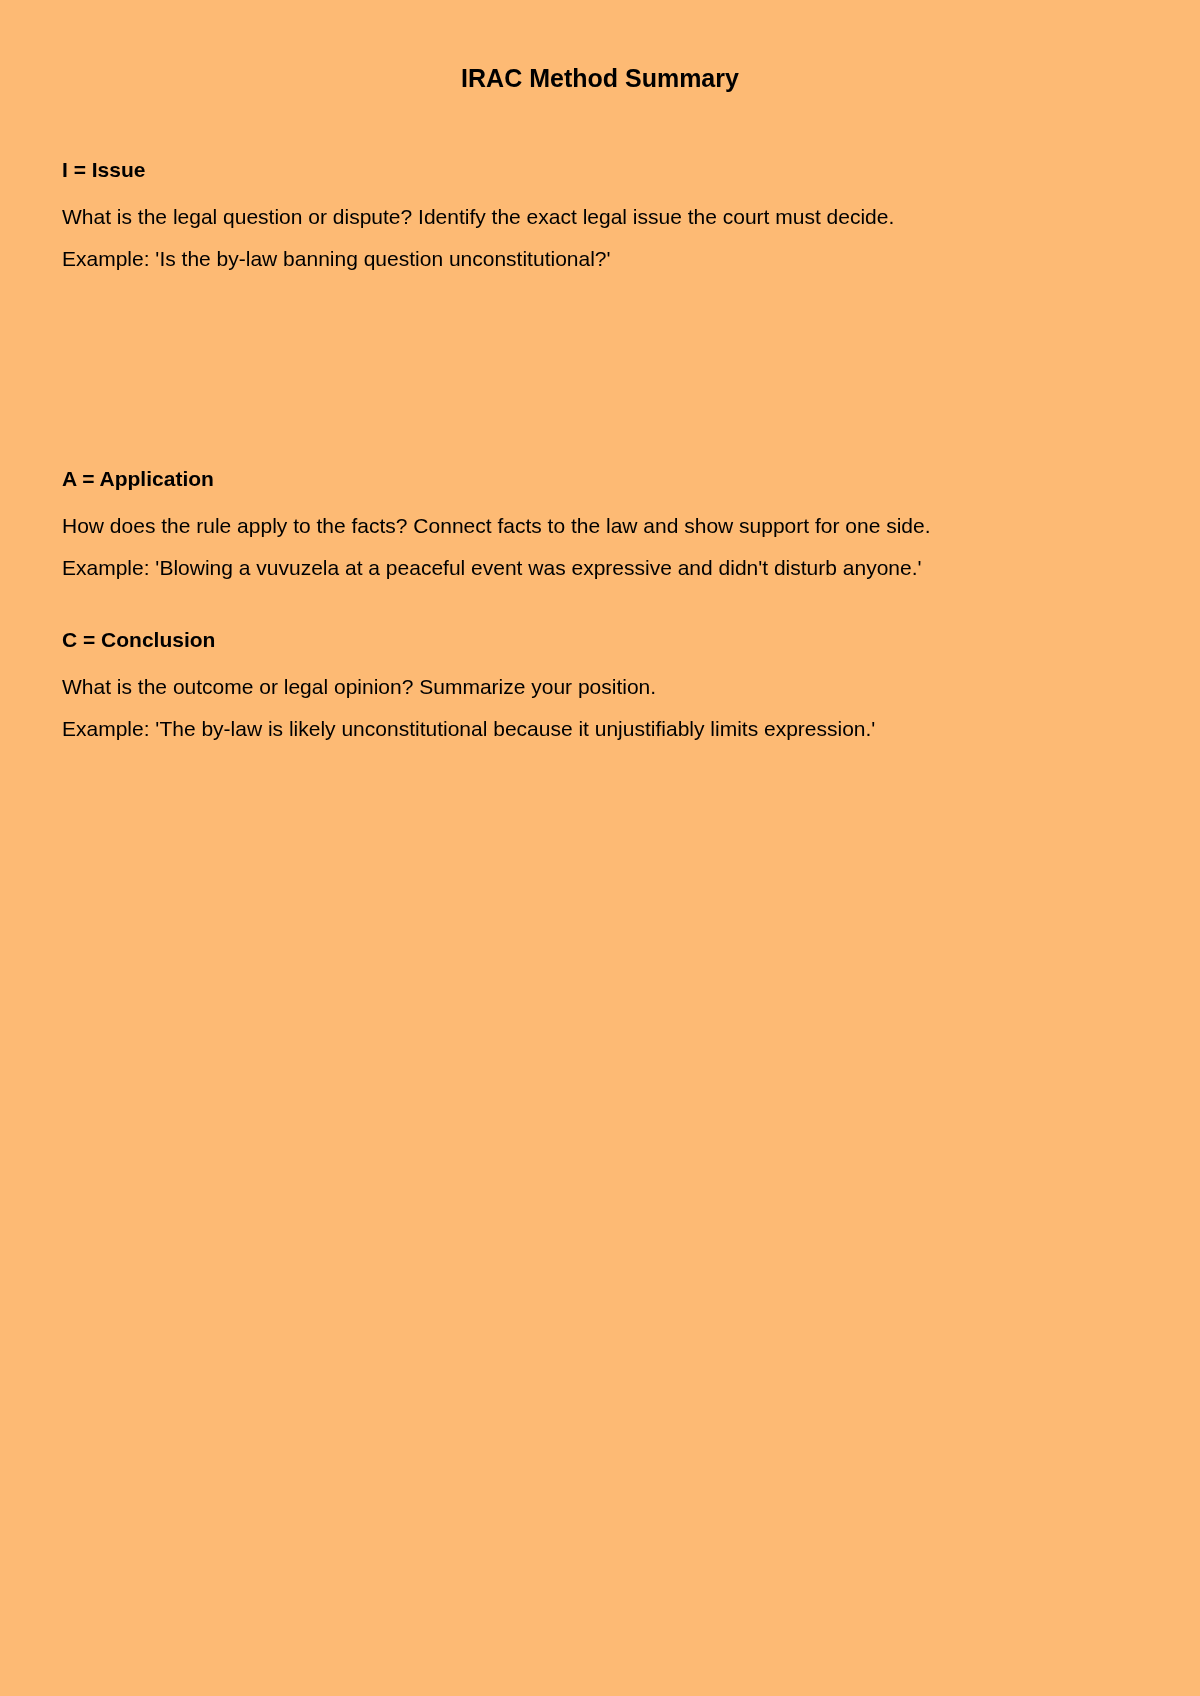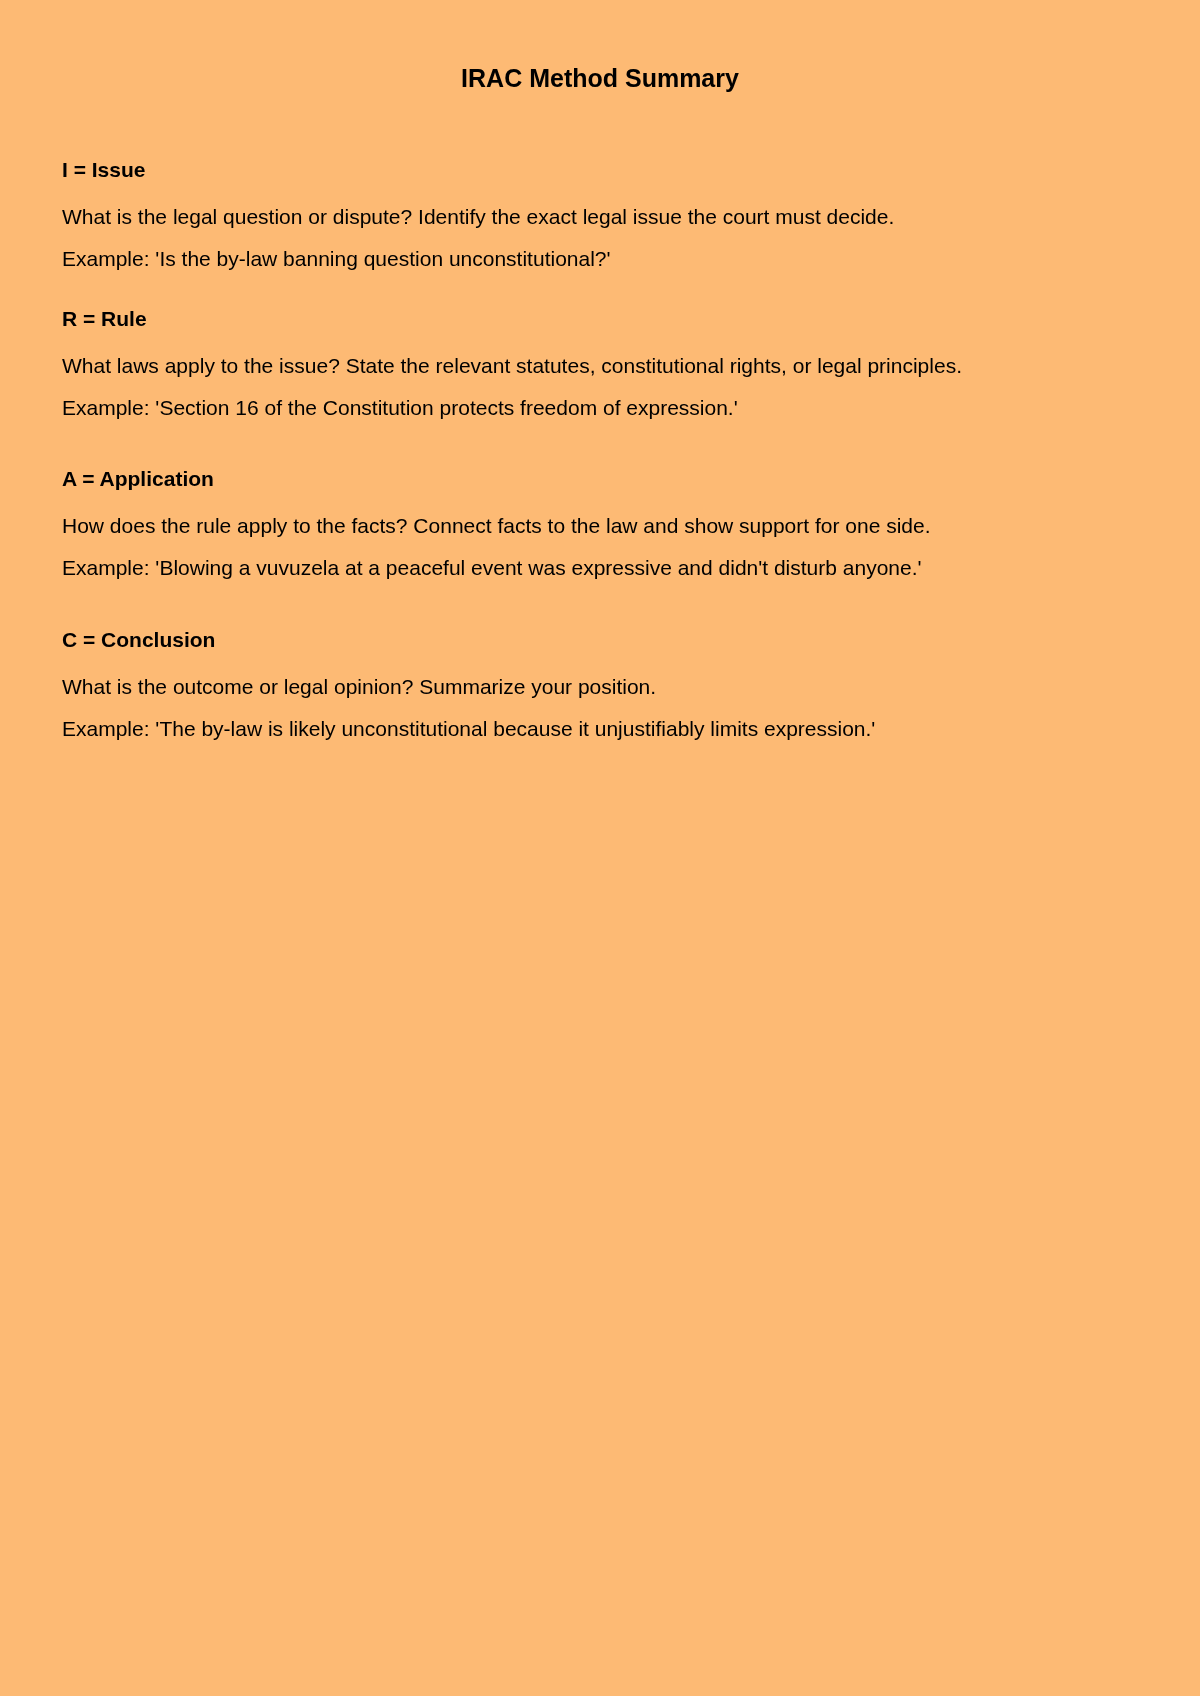--- a/index.html
+++ b/index.html
@@ -63,25 +63,20 @@
 
 <div class="page">
   <h1 class="title">IRAC Method Summary</h1>
 
   <div class="section" id="sec-0">
     <h2>I = Issue</h2>
     <p class="desc">What is the legal question or dispute? Identify the exact legal issue the court must decide.</p>
     <p class="example">Example: 'Is the by-law banning question unconstitutional?'</p>
   </div>
 
-  <div class="section" id="sec-1">
-    <h2>R = Rule</h2>
-    <p class="desc">What laws apply to the issue? State the relevant statutes, constitutional rights, or legal principles.</p>
-    <p class="example">Example: 'Section 16 of the Constitution protects freedom of expression.'</p>
-  </div>
 
   <div class="section" id="sec-2">
     <h2>A = Application</h2>
     <p class="desc">How does the rule apply to the facts? Connect facts to the law and show support for one side.</p>
     <p class="example">Example: 'Blowing a vuvuzela at a peaceful event was expressive and didn't disturb anyone.'</p>
   </div>
 
   <div class="section" id="sec-3">
     <h2>C = Conclusion</h2>
     <p class="desc">What is the outcome or legal opinion? Summarize your position.</p>

